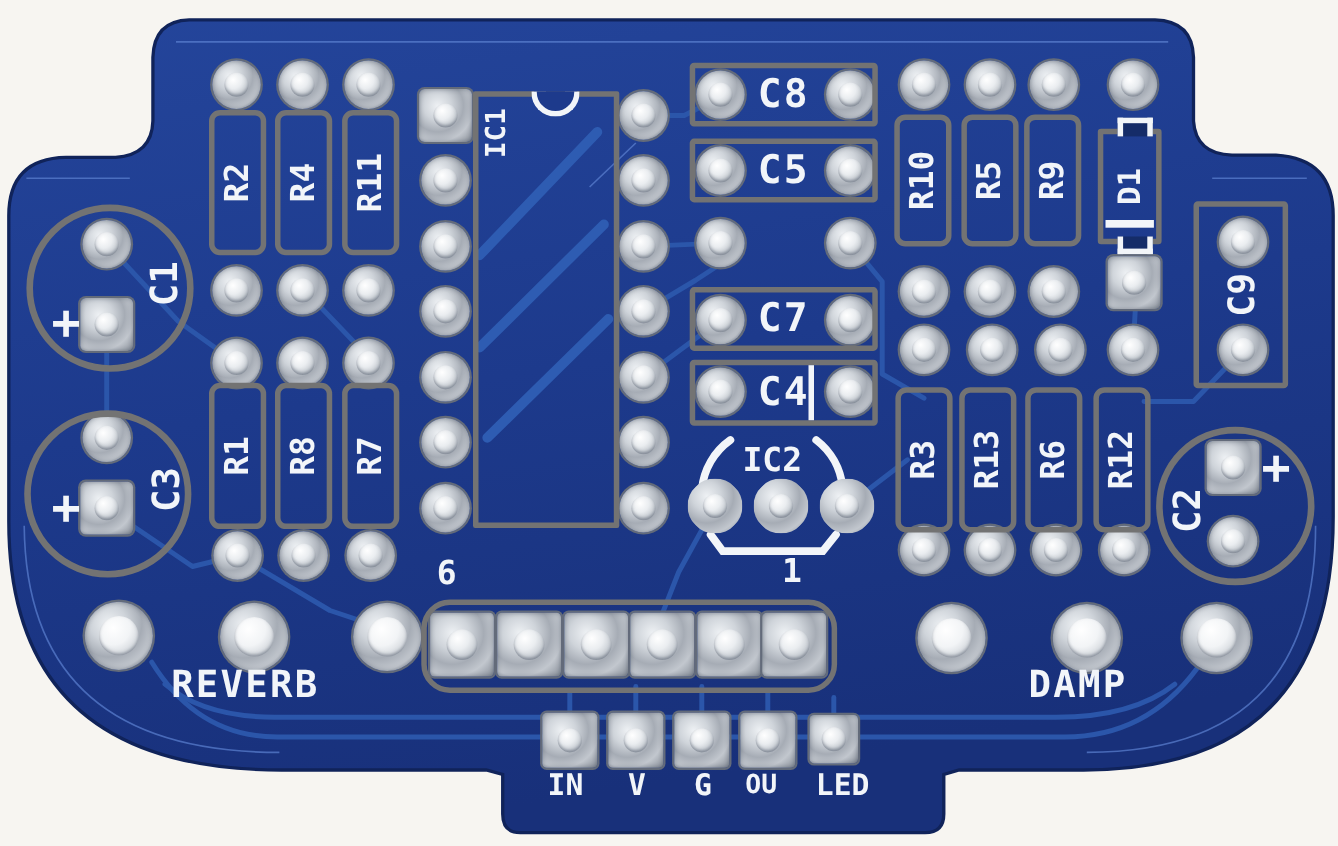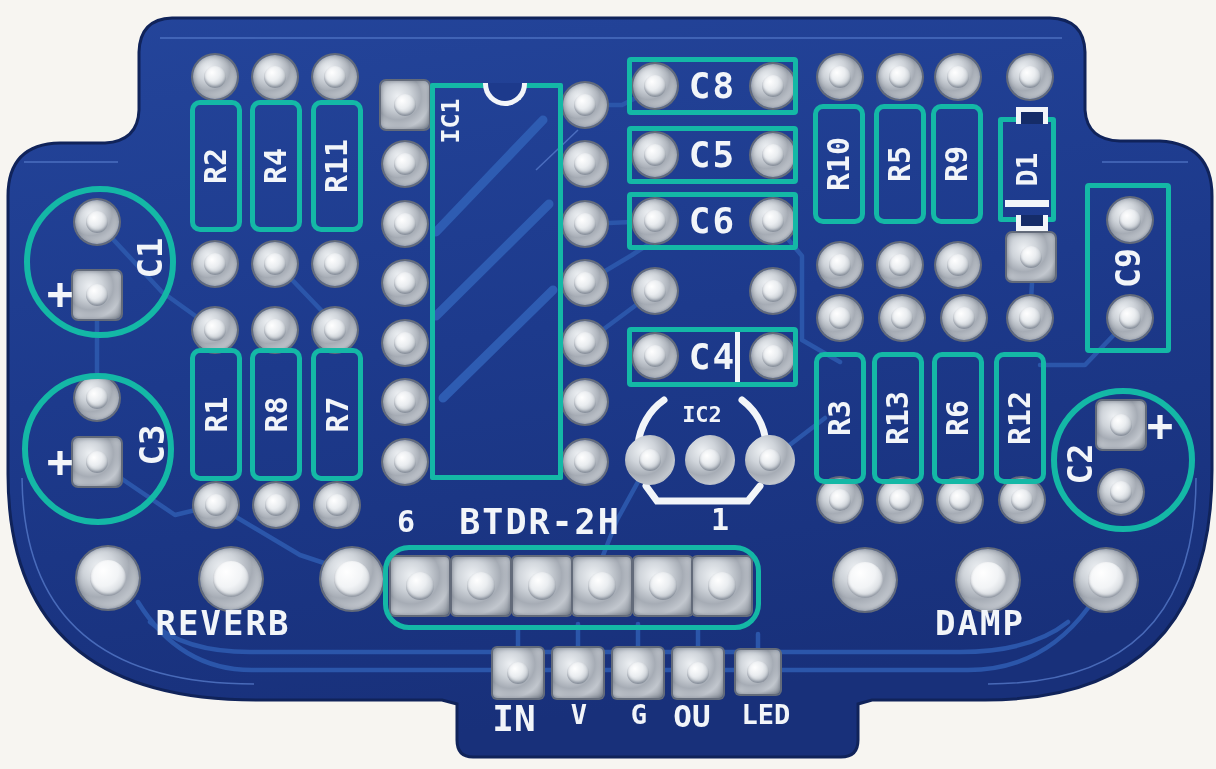--- a/index.html
+++ b/index.html
@@ -18,21 +18,21 @@
   .big{width:62px;height:62px;}
   .big::after{width:36px;height:36px;margin:-18px 0 0 -18px;
      background:radial-gradient(circle at 36% 30%,#ffffff 0%,#f2f4f6 45%,#c9ced4 85%,#a7aeb7 100%);}
   .oct{clip-path:polygon(30% 0,70% 0,100% 30%,100% 70%,70% 100%,30% 100%,0 70%,0 30%);width:50px;height:50px;box-shadow:none;}
   .mq{width:58px;height:58px;border-radius:4px;}
   .mq::after{width:28px;height:28px;margin:-14px 0 0 -14px;}
   .tq{width:50px;height:50px;border-radius:4px;}
   .tq.small{width:44px;height:44px;}
 
   
-  .box{position:absolute;border:5px solid #14b8a6;border-radius:10px;box-sizing:border-box;}
+  .box{position:absolute;border:5px solid #737373;border-radius:10px;box-sizing:border-box;}
   .filmbox{border-radius:4px;}
   .circle{border-radius:50%;border-width:6px;}
   .modbox{border-radius:26px;}
 
   
   .sk{position:absolute;color:#f2f5f9;font-weight:bold;text-align:center;white-space:nowrap;
       font-family:"DejaVu Sans Mono",monospace;line-height:1;}
   .lbl{position:absolute;inset:-24px;display:flex;align-items:center;justify-content:center;
       transform:rotate(-90deg);color:#f2f5f9;font-weight:bold;font-size:30px;white-space:nowrap;}
   .flbl{position:absolute;inset:0;display:flex;align-items:center;justify-content:center;
@@ -251,22 +251,22 @@
     <div class="notch"></div>
   </div>
   <div class="sk vt" style="left:415px;top:108px;width:70px;height:26px;font-size:25px">IC1</div>
 
   <div class="box filmbox" style="left:627px;top:57px;width:171px;height:58px">
     <div class="flbl sk">C8</div>
     </div>
   <div class="box filmbox" style="left:627px;top:126px;width:171px;height:58px">
     <div class="flbl sk">C5</div>
     </div>
-  <div class="box filmbox" style="left:627px;top:192px;width:171px;height:58px">
-    <div class="flbl sk">C6</div>
+  <div class="box filmbox" style="left:627px;top:261px;width:171px;height:58px">
+    <div class="flbl sk">C7</div>
     </div>
   <div class="box filmbox" style="left:627px;top:327px;width:171px;height:60px">
     <div class="flbl sk">C4</div>
     <div class="divider" style="left:103px"></div>
     </div>
 
   <div class="box" style="left:998px;top:117px;width:58px;height:105px;border-radius:3px">
     <div class="dtab-top"></div>
     <div class="dband"></div>
     <div class="dtab-bot"></div>
@@ -281,29 +281,28 @@
   <div class="sk" style="left:40px;top:272px;width:40px;font-size:44px">+</div>
 
   <div class="box circle" style="left:22px;top:373px;width:152px;height:152px"></div>
   <div class="sk vt" style="left:122px;top:428px;width:60px;height:34px;font-size:34px">C3</div>
   <div class="sk" style="left:40px;top:440px;width:40px;font-size:44px">+</div>
 
   <div class="box circle" style="left:1051px;top:388px;width:144px;height:144px"></div>
   <div class="sk vt" style="left:1050px;top:447px;width:60px;height:34px;font-size:34px">C2</div>
   <div class="sk" style="left:1140px;top:404px;width:40px;font-size:44px">+</div>
 
-  <div class="sk" style="left:662px;top:404px;width:80px;font-size:22px">IC2</div>
+  <div class="sk" style="left:662px;top:404px;width:80px;font-size:30px">IC2</div>
 
   <div class="box modbox" style="left:383px;top:545px;width:378px;height:85px"></div>
-  <div class="sk" style="left:440px;top:505px;width:200px;font-size:35px;letter-spacing:2px">BTDR-2H</div>
   <div class="sk" style="left:391px;top:507px;width:30px;font-size:30px">6</div>
   <div class="sk" style="left:705px;top:505px;width:30px;font-size:30px">1</div>
 
   <div class="sk" style="left:905px;top:606px;width:150px;font-size:34px;letter-spacing:2px">DAMP</div>
   <div class="sk" style="left:123px;top:606px;width:200px;font-size:34px;letter-spacing:2px">REVERB</div>
 
-  <div class="sk" style="left:484px;top:701px;width:60px;font-size:36px">IN</div>
+  <div class="sk" style="left:484px;top:701px;width:60px;font-size:27px">IN</div>
   <div class="sk" style="left:549px;top:701px;width:60px;font-size:27px">V</div>
   <div class="sk" style="left:609px;top:701px;width:60px;font-size:27px">G</div>
-  <div class="sk" style="left:662px;top:701px;width:60px;font-size:31px">OU</div>
+  <div class="sk" style="left:662px;top:701px;width:60px;font-size:24px">OU</div>
   <div class="sk" style="left:731px;top:701px;width:70px;font-size:27px">LED</div>
 
 </div>
 
 </body></html>

